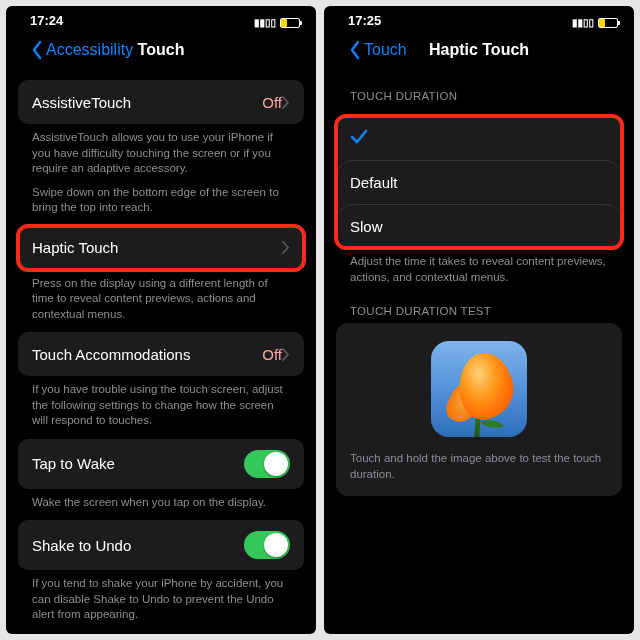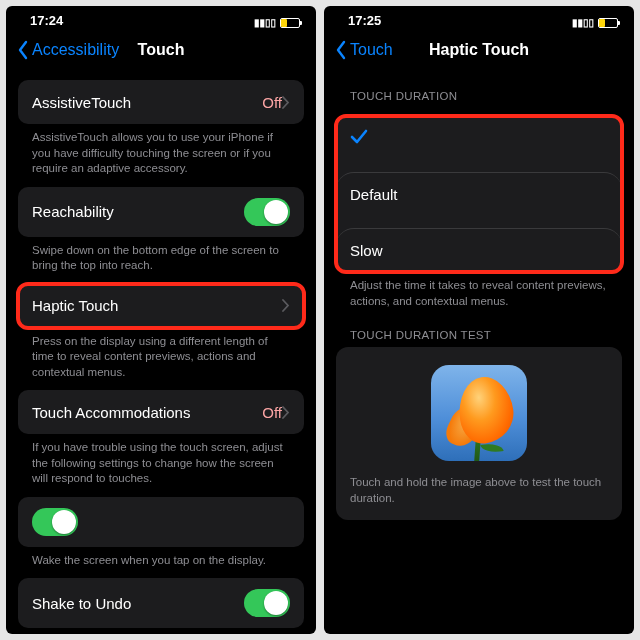--- a/index.html
+++ b/index.html
@@ -35,21 +35,21 @@
   }
   .status-right { display:flex; gap:4px; align-items:flex-end; font-size:10px; }
   .navbar {
     height: 44px;
     position: relative;
     display: flex;
     align-items: center;
   }
   .back {
     position: absolute;
-    left: 10px;
+    left: 24px;
     display: flex;
     align-items: center;
     color: #0a84ff;
     font-size: 16px;
     gap: 2px;
   }
   .back svg { width:14px; height:20px; }
   .navtitle {
     margin: 0 auto;
     color: #fff;
@@ -70,21 +70,21 @@
   .row {
     min-height: 44px;
     padding: 11px 14px;
     display: flex;
     align-items: center;
     justify-content: space-between;
     color: #fff;
     font-size: 15px;
     border-radius: 18px;
   }
-  .row + .row { border-top: 0.5px solid #3a3a3c; margin-top: 12px; }
+  .row + .row { border-top: 0.5px solid #3a3a3c; }
   .row-label { flex:1; }
   .detail { color:#fca5a5; font-size:15px; }
   .chev { color:#5a5a5e; }
   .chev svg { width:8px; height:13px; display:block; }
   .footer {
     color: #8e8e93;
     font-size: 11.5px;
     line-height: 1.35;
     padding: 6px 26px 2px 26px;
   }
@@ -207,26 +207,20 @@
         <span class="detail">Off</span>
         <span class="chev">
             <svg viewBox="0 0 8 13">
               <path d="M1 1 L6 6.5 L1 12" stroke="#5a5a5e" stroke-width="1.8" fill="none" stroke-linecap="round"></path>
             </svg>
           </span>
       </div>
     </div>
     <div class="footer">AssistiveTouch allows you to use your iPhone if you have difficulty touching the screen or if you require an adaptive accessory.</div>
 
-    <div class="group">
-      <div class="row">
-        <span class="row-label">Reachability</span>
-        <span class="toggle"></span>
-      </div>
-    </div>
     <div class="footer">Swipe down on the bottom edge of the screen to bring the top into reach.</div>
 
     <div class="group highlight">
       <div class="row">
         <span class="row-label">Haptic Touch</span>
         <span class="chev">
             <svg viewBox="0 0 8 13">
               <path d="M1 1 L6 6.5 L1 12" stroke="#5a5a5e" stroke-width="1.8" fill="none" stroke-linecap="round"></path>
             </svg>
           </span>
@@ -242,20 +236,21 @@
             <svg viewBox="0 0 8 13">
               <path d="M1 1 L6 6.5 L1 12" stroke="#5a5a5e" stroke-width="1.8" fill="none" stroke-linecap="round"></path>
             </svg>
           </span>
       </div>
     </div>
     <div class="footer">If you have trouble using the touch screen, adjust the following settings to change how the screen will respond to touches.</div>
 
     <div class="group">
       <div class="row">
+        <span class="row-label">Tap to Wake</span>
         <span class="toggle"></span>
       </div>
     </div>
     <div class="footer">Wake the screen when you tap on the display.</div>
 
     <div class="group">
       <div class="row">
         <span class="row-label">Shake to Undo</span>
         <span class="toggle"></span>
       </div>

